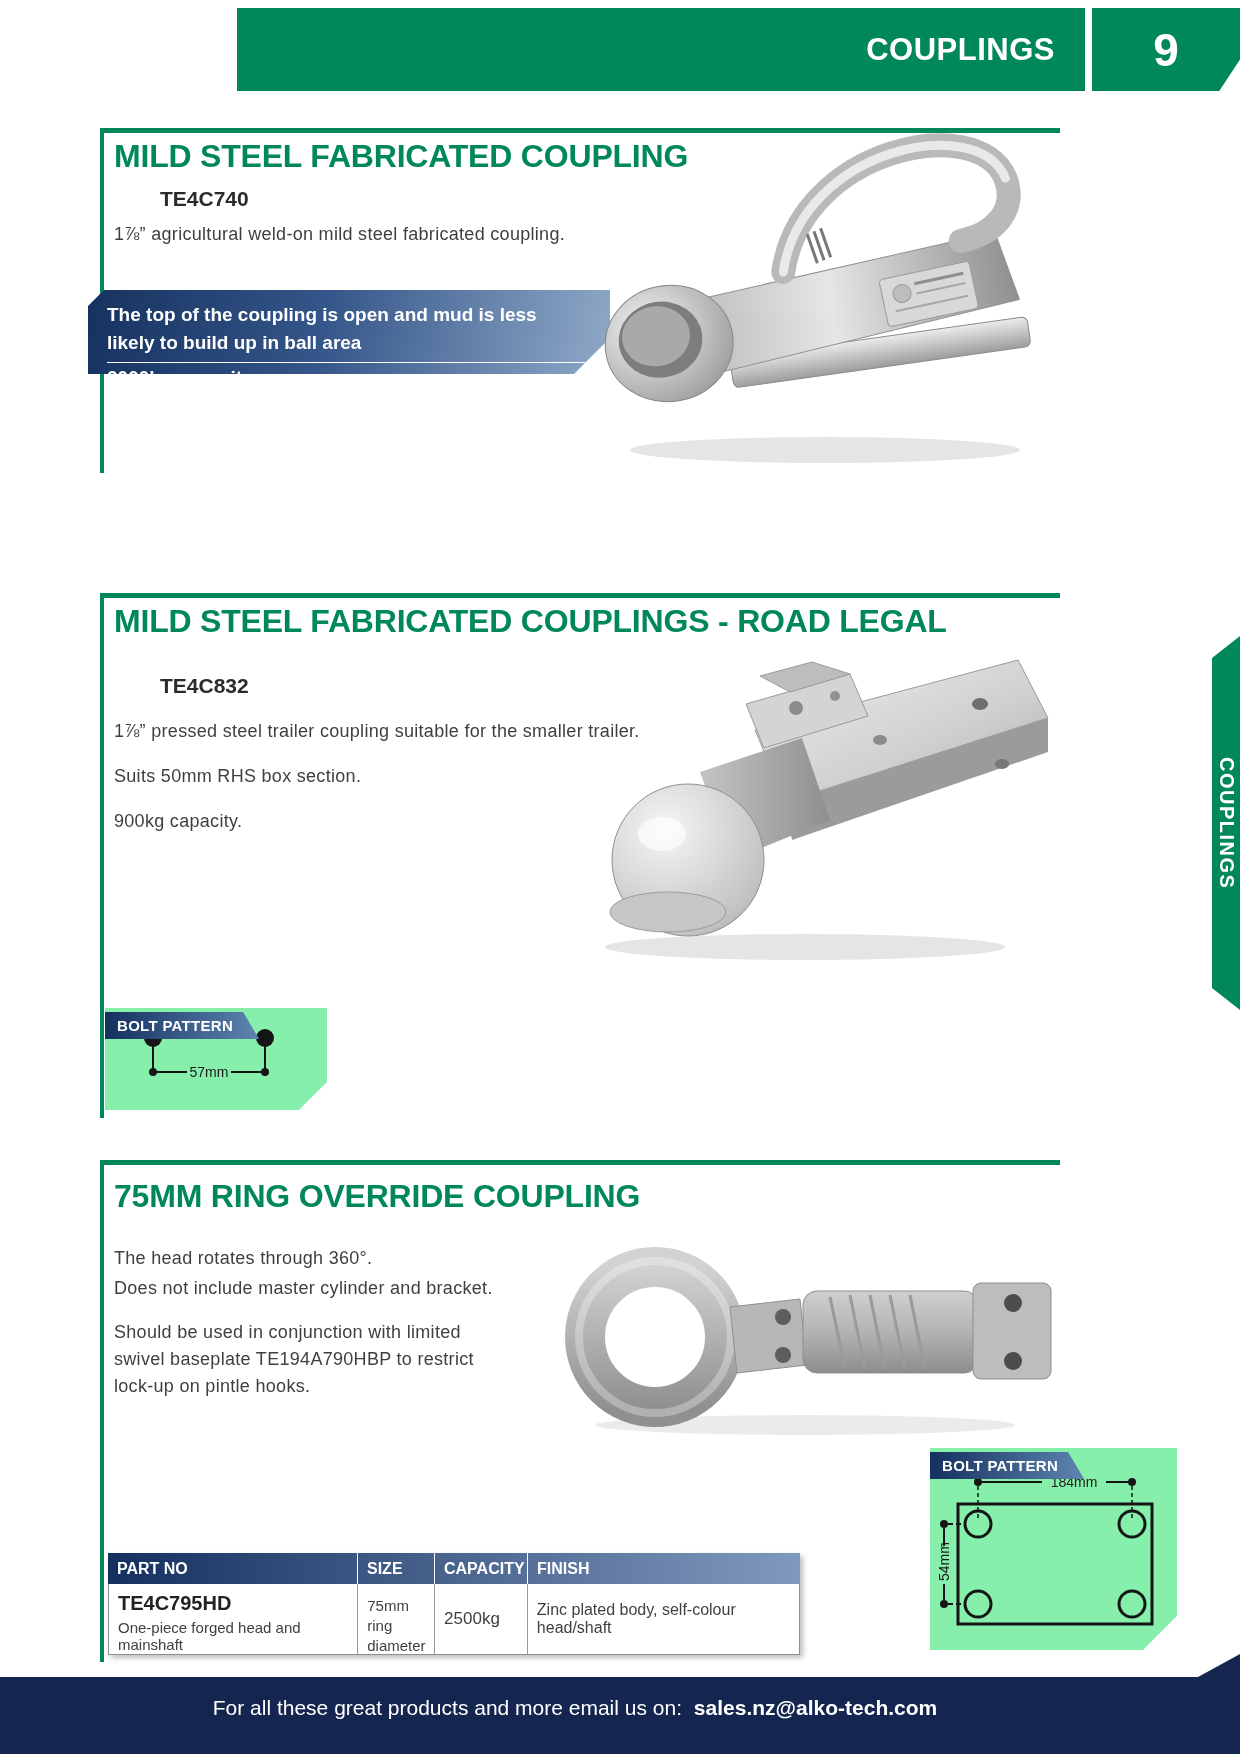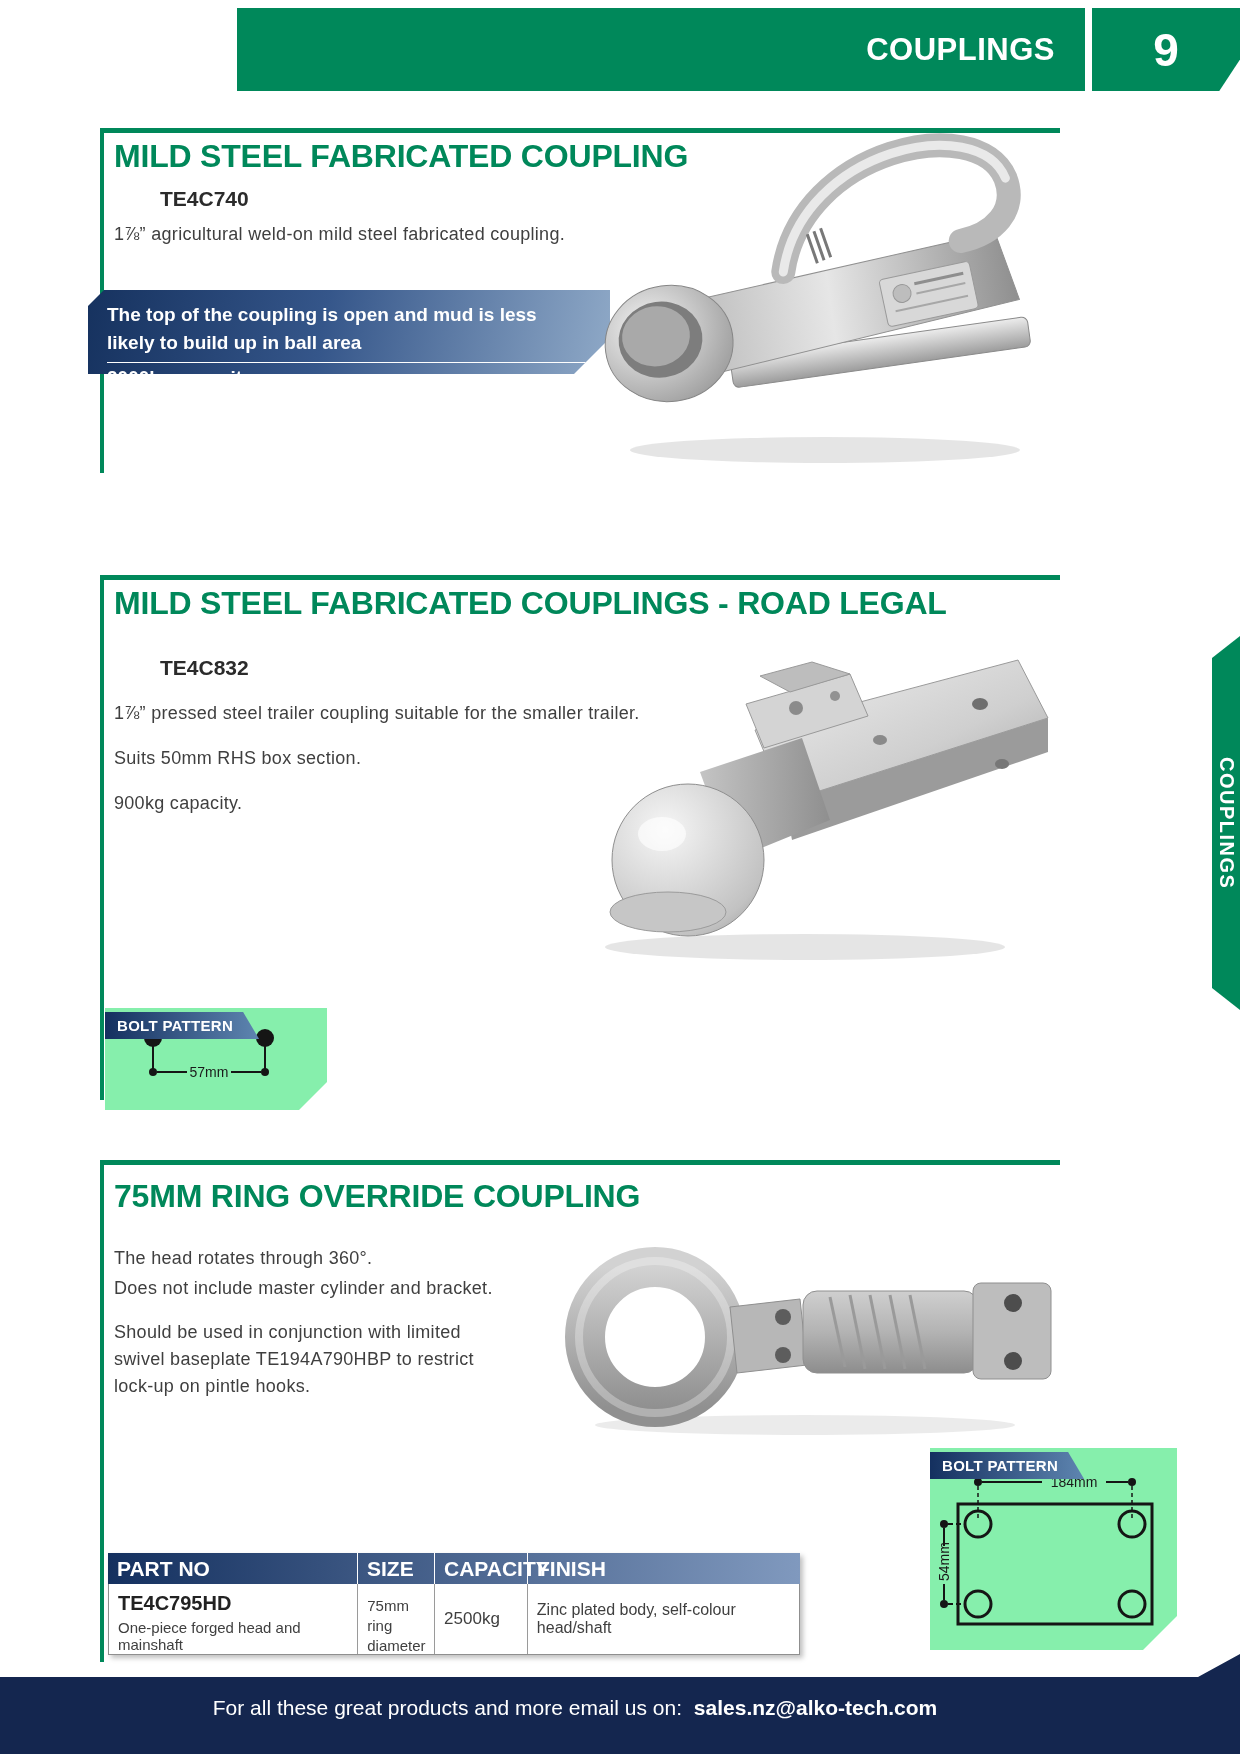--- a/index.html
+++ b/index.html
@@ -12,21 +12,21 @@
   .header-title{color:#fff;font-weight:bold;font-size:31px;letter-spacing:.5px;}
   .header-page{position:absolute;left:1092px;top:8px;width:148px;height:83px;background:#00885A;
                clip-path:polygon(0 0,100% 0,100% 62%,86% 100%,0 100%);
                display:flex;align-items:center;justify-content:center;}
   .page-number{color:#fff;font-weight:bold;font-size:46px;}
 
   
   .sec{position:absolute;left:100px;width:960px;border-top:5px solid #00885A;border-left:4px solid #00885A;
        box-sizing:border-box;padding:6px 0 0 10px;}
   .sec1{top:128px;height:345px;}
-  .sec2{top:575px;height:525px;}
+  .sec2{top:593px;height:525px;}
   .sec3{top:1160px;height:502px;padding-top:14px;}
   .sec-title{margin:0;color:#00885A;font-size:32px;font-weight:bold;letter-spacing:-.2px;line-height:34px;}
   .partno{margin-top:14px;font-size:21px;font-weight:bold;color:#2b2b2b;margin-left:46px;}
   .sec2 .partno{margin-top:36px;}
   .desc{font-size:18px;color:#3f3f3f;letter-spacing:.3px;line-height:22px;margin:12px 0 0;}
   .sec2 .desc{margin:22px 0 23px;}
   .para1{margin-top:30px;}
   .para1 div{font-size:18px;color:#3f3f3f;letter-spacing:.3px;line-height:30px;}
   .para2{margin-top:16px;}
   .para2 div{font-size:18px;color:#3f3f3f;letter-spacing:.3px;line-height:27px;}
@@ -61,21 +61,21 @@
 
   
   .side-tab{position:absolute;left:1212px;top:636px;width:28px;height:374px;background:#00885A;
             clip-path:polygon(100% 0,100% 100%,0 calc(100% - 22px),0 22px);
             display:flex;align-items:center;justify-content:center;}
   .side-tab-text{writing-mode:vertical-rl;color:#fff;font-weight:bold;font-size:20px;letter-spacing:1.5px;}
 
   
   .spec-table{position:absolute;left:108px;top:1553px;width:692px;box-shadow:3px 3px 5px rgba(0,0,0,.25);}
   .thead{display:flex;height:31px;background:linear-gradient(90deg,#14305F 0%,#8099BE 100%);}
-  .th{color:#fff;font-weight:bold;font-size:21px;line-height:31px;padding-left:9px;
+  .th{color:#fff;font-weight:bold;font-size:16px;line-height:31px;padding-left:9px;
       box-sizing:border-box;border-right:1px solid #fff;}
   .th:last-child{border-right:none;}
   .c1{width:250px;}.c2{width:77px;}.c3{width:93px;}.c4{width:272px;}
   .trow{display:flex;height:71px;background:#fff;border:1px solid #8f8f8f;border-top:none;box-sizing:border-box;}
   .td{border-right:1px solid #9a9a9a;box-sizing:border-box;padding:8px 8px 0 9px;color:#3f3f3f;}
   .td:last-child{border-right:none;}
   .cell-pn{font-weight:bold;font-size:20px;color:#222;}
   .cell-pd{font-size:15px;margin-top:4px;}
   .td.c2{font-size:15px;padding-top:12px;line-height:20px;}
   .td.c3{font-size:17px;display:flex;align-items:center;padding-top:0;}

